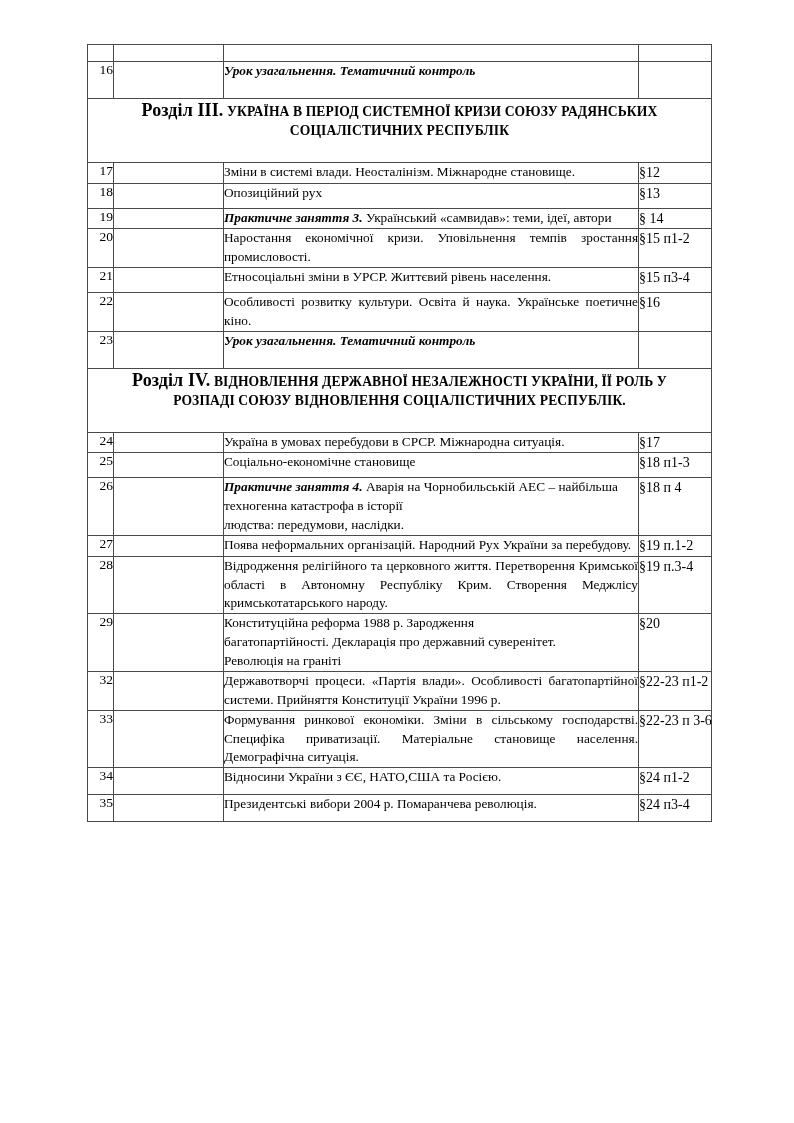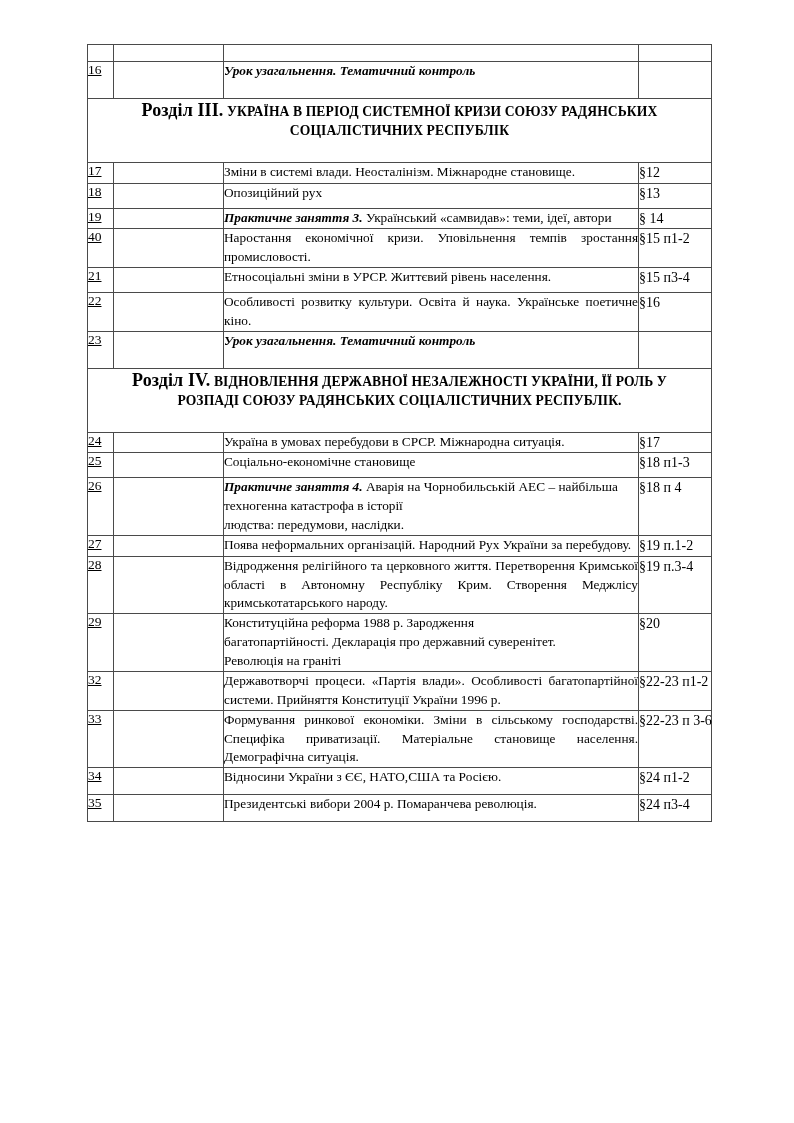--- a/index.html
+++ b/index.html
@@ -36,26 +36,25 @@
     vertical-align: top;
     padding: 0;
   }
   col.c-num   { width: 26px; }
   col.c-date  { width: 110px; }
   col.c-topic { width: 415px; }
   col.c-para  { width: 73px; }
 
   
   .num-cell {
-    text-align: left;
+    text-align: right;
     vertical-align: middle;
     font-size: 13.5px;
     line-height: 1.25;
     padding: 2px 1px;
-    text-decoration: underline;
   }
   .date-cell { }
   .topic-cell {
     font-size: 13.3px;
     line-height: 1.42;
     padding: 3px 5px 3px 6px;
     text-align: justify;
     text-justify: inter-word;
     hyphens: none;
   }
@@ -148,21 +147,21 @@
       <tr>
         <td class="num-cell">19</td>
         <td class="date-cell"></td>
         <td class="topic-cell">
           <span class="lead">Практичне заняття 3.</span><span> Український «самвидав»: теми, ідеї, автори</span>
         </td>
         <td class="para-cell">§ 14</td>
       </tr>
 
       <tr>
-        <td class="num-cell">40</td>
+        <td class="num-cell">20</td>
         <td class="date-cell"></td>
         <td class="topic-cell">Наростання економічної кризи. Уповільнення темпів зростання промисловості.</td>
         <td class="para-cell">§15 п1-2</td>
       </tr>
 
       <tr>
         <td class="num-cell">21</td>
         <td class="date-cell"></td>
         <td class="topic-cell left" style="height:24px">Етносоціальні зміни в УРСР. Життєвий рівень населення.</td>
         <td class="para-cell">§15 п3-4</td>
@@ -181,21 +180,21 @@
         <td class="topic-cell left" style="height:36px">
           <span class="bolditalic">Урок узагальнення. Тематичний контроль</span>
         </td>
         <td class="para-cell"></td>
       </tr>
 
       <tr>
         <td class="section-cell tall" colspan="4">
           <span class="lbl">Розділ  IV.</span>
           <span>ВІДНОВЛЕННЯ ДЕРЖАВНОЇ НЕЗАЛЕЖНОСТІ УКРАЇНИ, ЇЇ РОЛЬ У</span><br>
-          <span>РОЗПАДІ СОЮЗУ РАДЯНСЬКИХ СОЦІАЛІСТИЧНИХ РЕСПУБЛІК.</span>
+          <span>РОЗПАДІ СОЮЗУ ВІДНОВЛЕННЯ СОЦІАЛІСТИЧНИХ РЕСПУБЛІК.</span>
         </td>
       </tr>
 
       <tr>
         <td class="num-cell">24</td>
         <td class="date-cell"></td>
         <td class="topic-cell">Україна в умовах перебудови   в СРСР. Міжнародна ситуація.</td>
         <td class="para-cell">§17</td>
       </tr>
 

